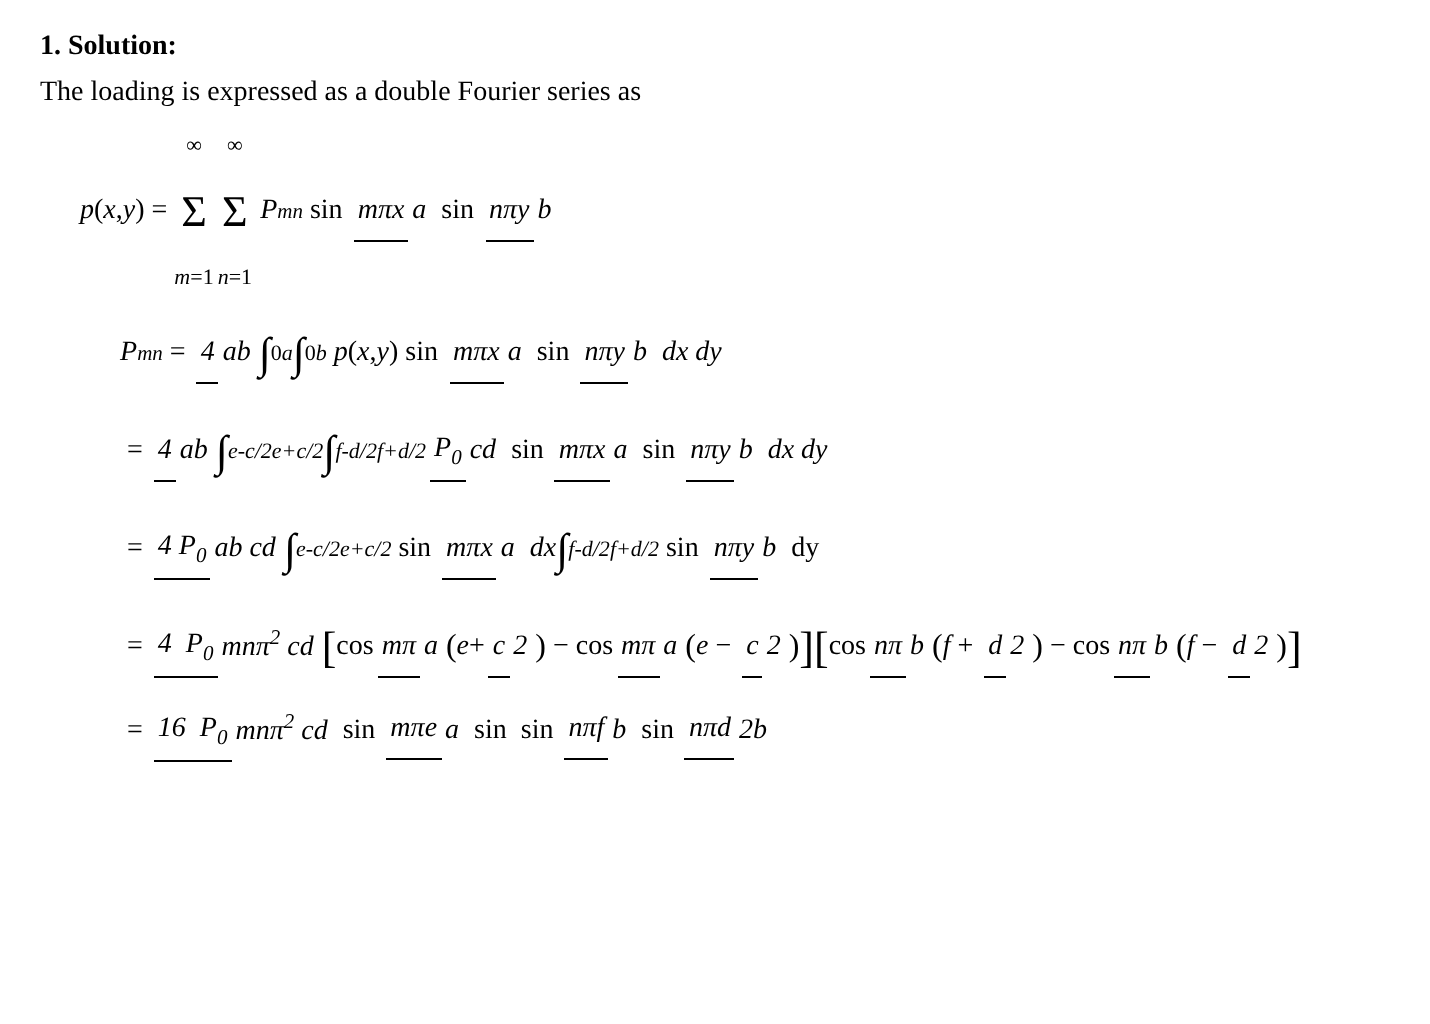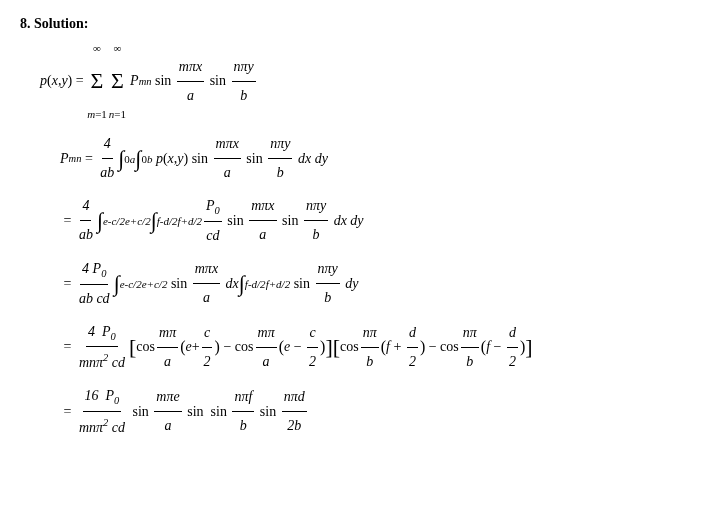--- a/index.html
+++ b/index.html
@@ -15,21 +15,21 @@
     .section-title {
       font-weight: bold;
       margin-bottom: 4px;
     }
     .text-line {
       margin-bottom: 4px;
       line-height: 1.5;
     }
     .frac {
       display: inline-flex;
-      flex-direction: column;
+      flex-direction: row;
       align-items: center;
       vertical-align: middle;
       margin: 0 2px;
     }
     .frac .num {
       border-bottom: 1px solid #000;
       padding: 0 2px;
       text-align: center;
       font-style: italic;
     }
@@ -56,22 +56,23 @@
     }
     .separator {
       margin: 10px 0;
     }
   </style>
 </head>
 <body>
 
 <div>
 
-  <div class="section-title">8. Solution:</div>
-
+  <div class="section-title">1. Solution:</div>
+
+  <div class="text-line">The loading is expressed as a double Fourier series as</div>
 
   <div class="math-line">
     <span style="font-style:italic;">p</span>
       <span>(</span>
       <span style="font-style:italic;">x</span>
       <span>,</span>
       <span style="font-style:italic;">y</span>
       <span>)&nbsp;=&nbsp;</span>
     <span style="display:inline-flex; flex-direction:column; align-items:center; vertical-align:middle; font-size:11px; margin-right:2px;">
       <span>∞</span>
@@ -177,21 +178,21 @@
       </span>
     <span>&nbsp;<span style="font-style:italic;">dx</span></span>
     <span style="font-size:22px; vertical-align:middle;">∫</span>
       <sub style="font-size:11px; font-style:italic;">f-d/2</sub>
       <sup style="font-size:11px; font-style:italic;">f+d/2</sup>
     <span>&nbsp;sin&nbsp;</span>
     <span class="frac">
         <span class="num"><span style="font-style:italic;">n</span>π<span style="font-style:italic;">y</span></span>
         <span class="den"><span style="font-style:italic;">b</span></span>
       </span>
-    <span>&nbsp;<span style="font-style:italic;">dy</span></span>
+    <span>&nbsp;<span style="">dy</span></span>
   </div>
 
   <div class="math-line indent">
     <span>&nbsp;=&nbsp;</span>
     <span class="frac">
         <span class="num">4&nbsp;&nbsp;<span style="font-style:italic;">P</span><sub>0</sub></span>
         <span class="den"><span style="font-style:italic;">mn</span>π<sup>2</sup>&nbsp;<span style="font-style:italic;">cd</span></span>
       </span>
     <span style="font-size:22px; vertical-align:middle;">[</span>
     <span>cos</span>

